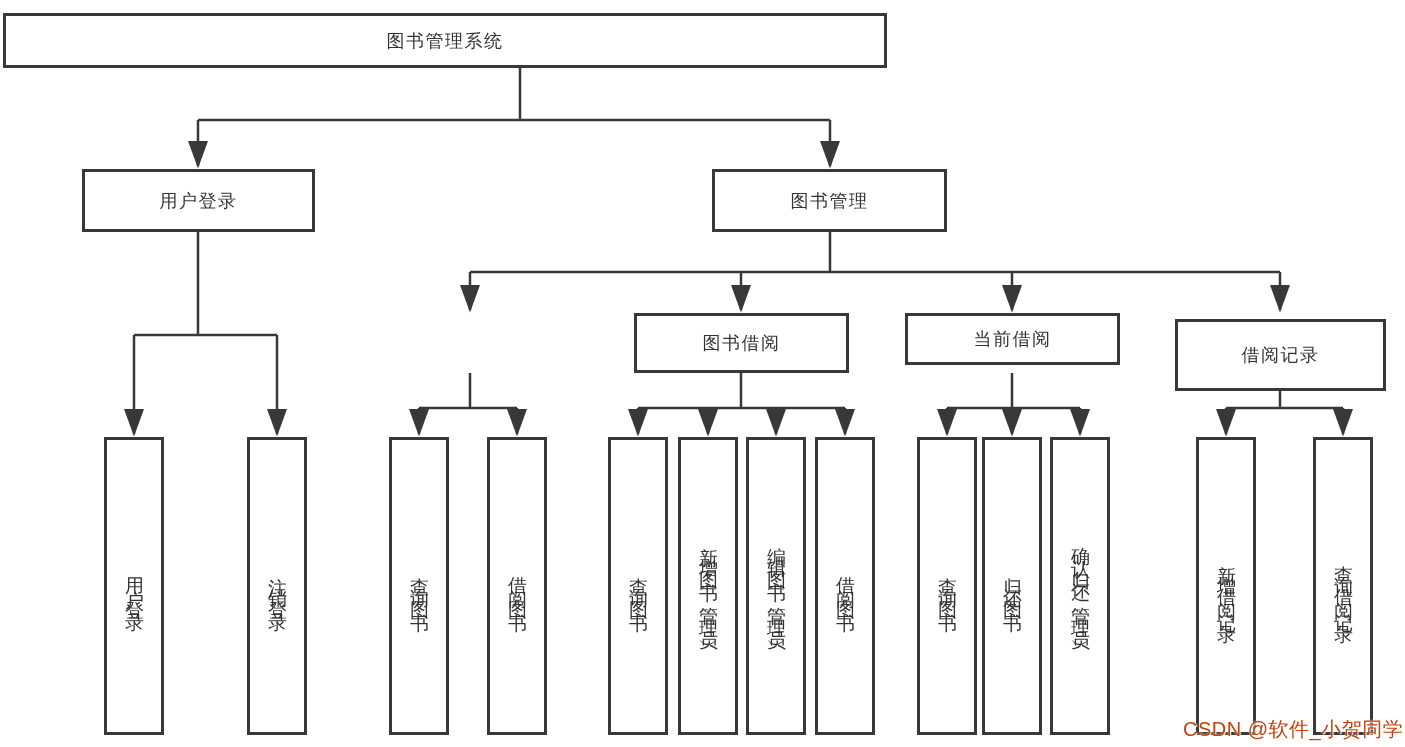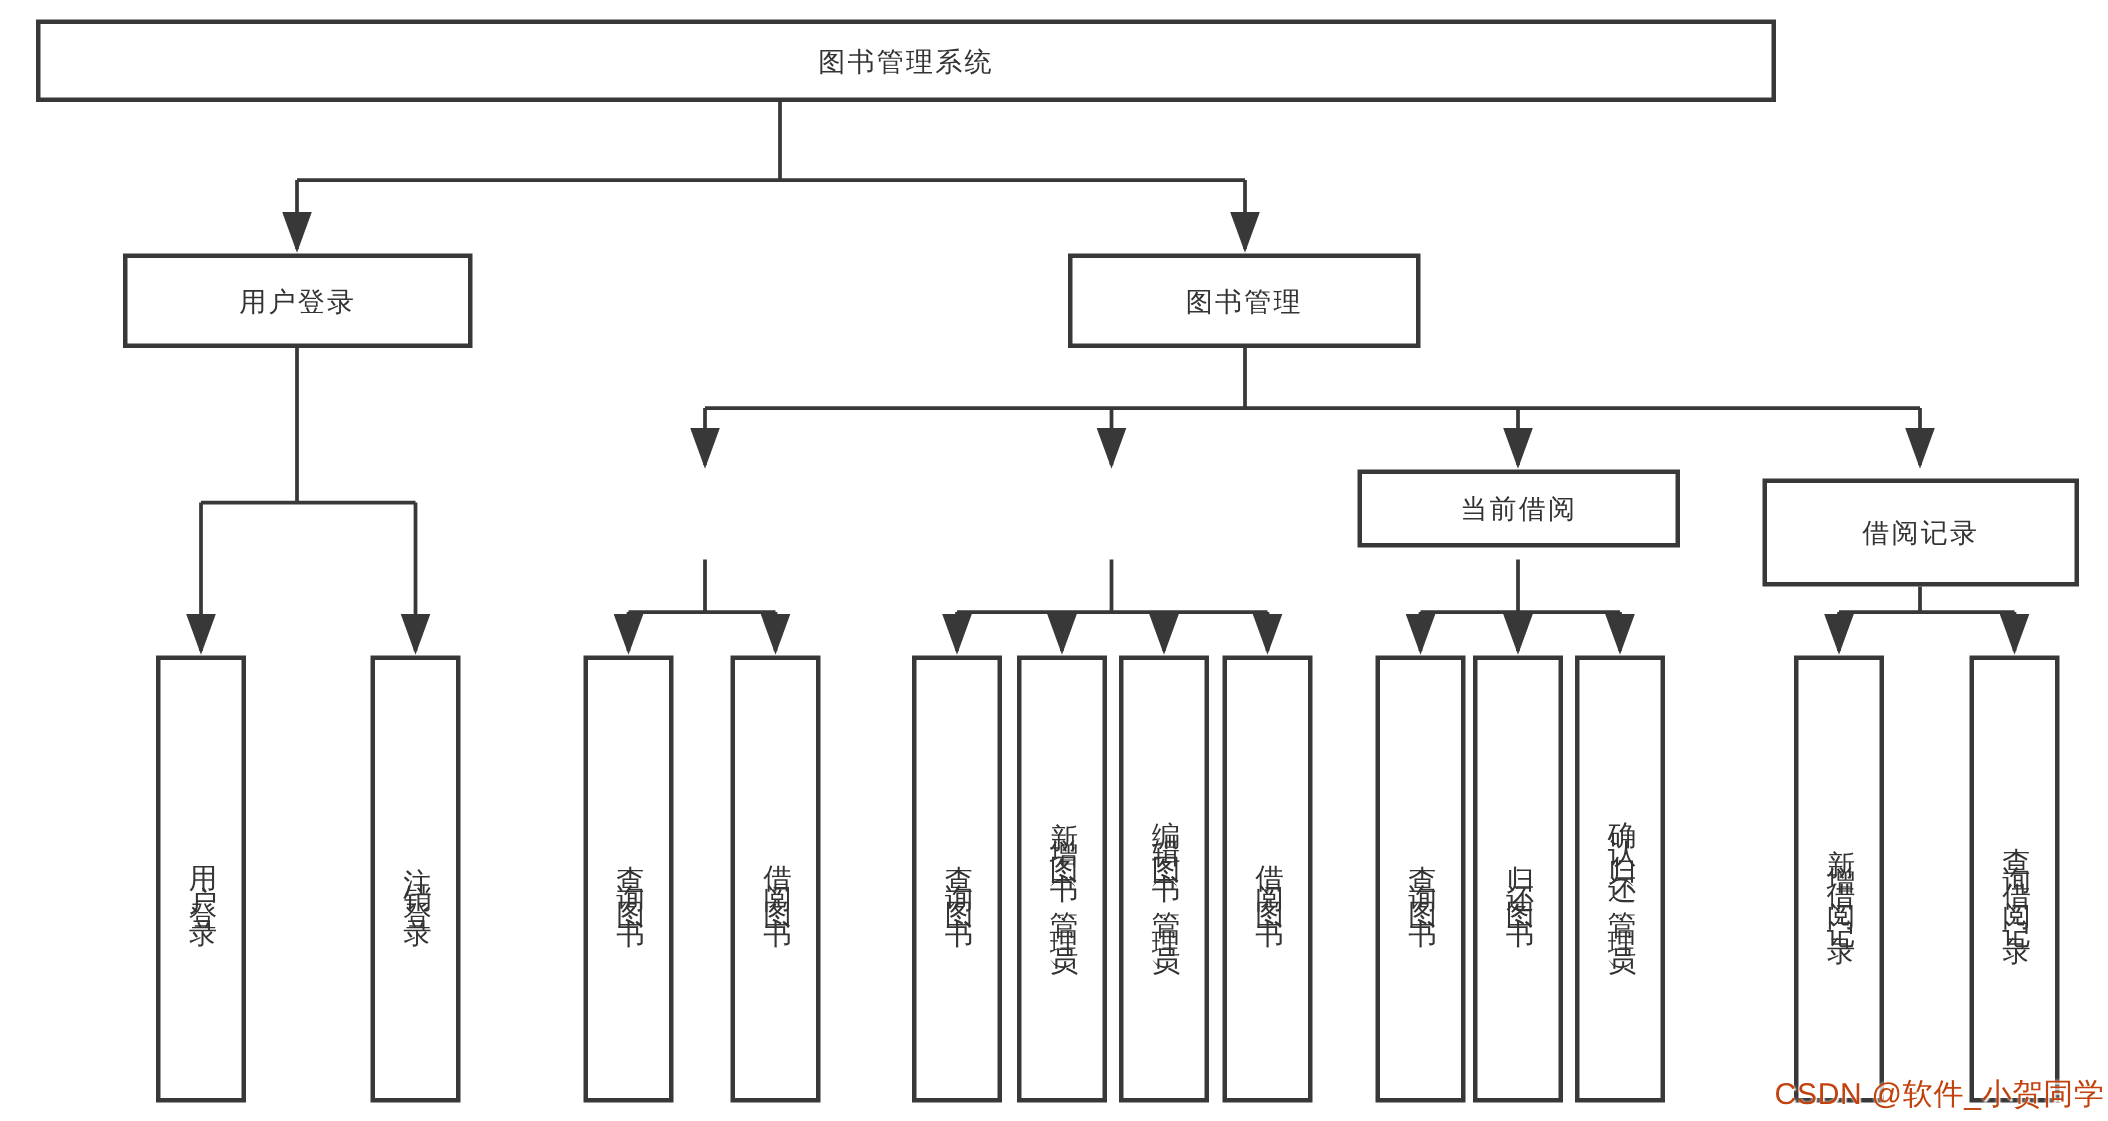--- a/index.html
+++ b/index.html
@@ -92,25 +92,26 @@
         <path d="M1080 408 V434" marker-end="url(#arw)"></path>
       </g>
       <g>
         <path d="M1280 373 V408 M1226 408 H1343"></path>
         <path d="M1226 408 V434" marker-end="url(#arw)"></path>
         <path d="M1343 408 V434" marker-end="url(#arw)"></path>
       </g>
     </g>
   </svg>
 
-  <div class="node h" style="left:24px;top:13px;width:1160px;height:55px;">图书管理系统</div>
+  <div class="node h" style="left:3px;top:13px;width:884px;height:55px;">图书管理系统</div>
 
   <div class="node h" style="left:82px;top:169px;width:233px;height:63px;">用户登录</div>
   <div class="node h" style="left:712px;top:169px;width:235px;height:63px;">图书管理</div>
 
+  <div class="node h" style="left:634px;top:313px;width:215px;height:60px;">图书借阅</div>
   <div class="node h" style="left:905px;top:313px;width:215px;height:52px;">当前借阅</div>
   <div class="node h" style="left:1175px;top:319px;width:211px;height:72px;">借阅记录</div>
 
   <div class="node v" style="left:104px;top:437px;width:60px;height:298px;">
     <span class="lbl">用户登录</span>
   </div>
   <div class="node v" style="left:247px;top:437px;width:60px;height:298px;">
     <span class="lbl">注销登录</span>
   </div>
 

